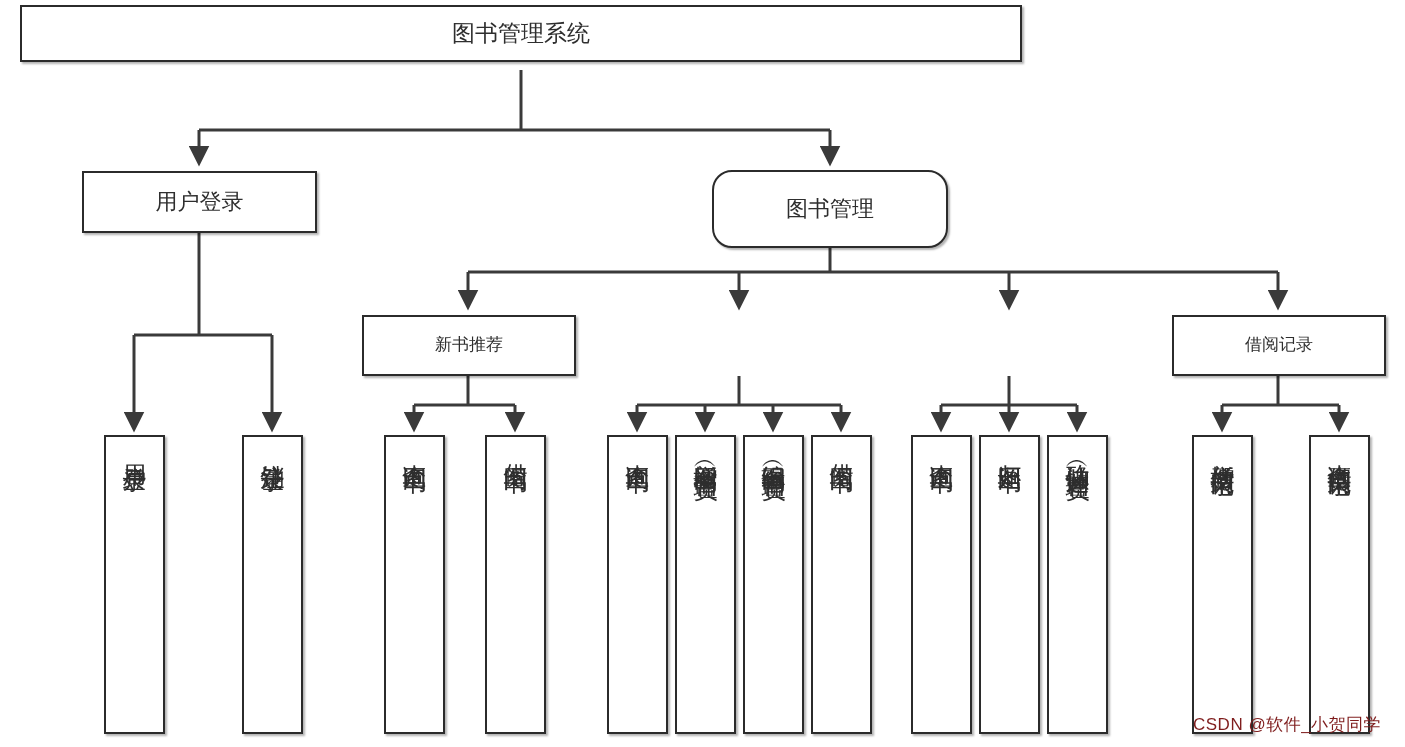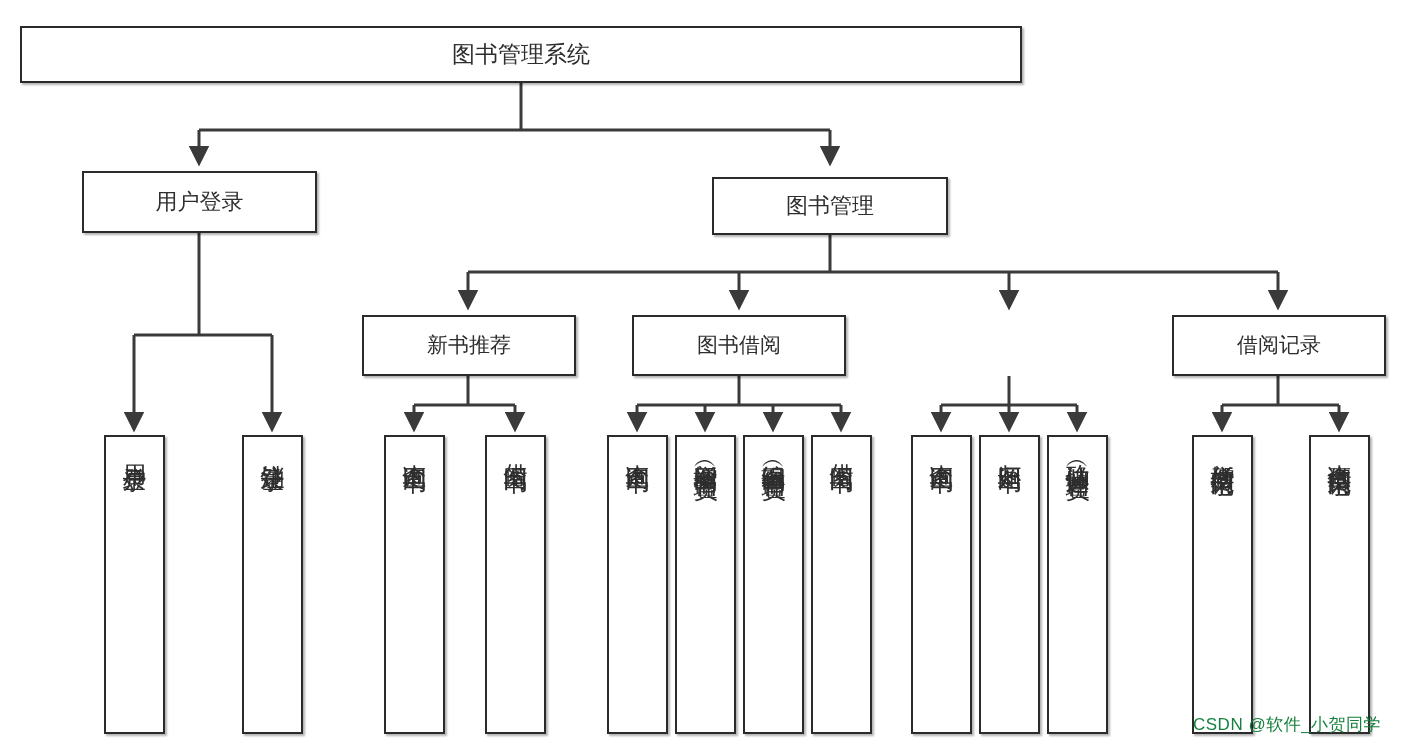--- a/index.html
+++ b/index.html
@@ -38,38 +38,38 @@
     z-index: 2;
   }
   .node-label {
     color: #2e2e2e;
     line-height: 1.18;
     text-align: center;
     white-space: nowrap;
   }
   .node.root .node-label { font-size: 23px; }
   .node.level2 .node-label { font-size: 22px; }
-  .node.level3 .node-label { font-size: 21px; }
+  .node.level3 .node-label { font-size: 17px; }
   .node.leaf {
     align-items: flex-start;
     padding-top: 8px;
   }
   .node.leaf .node-label {
     font-size: 24px;
     writing-mode: vertical-rl;
     text-orientation: upright;
     letter-spacing: 2px;
     line-height: 1.0;
   }
   #watermark {
     position: absolute;
     left: 1193px;
     top: 713px;
     font-size: 17px;
-    color: #15803d;
+    color: #7f1d1d;
     letter-spacing: 0.5px;
     z-index: 3;
     white-space: nowrap;
   }
 </style>
 </head>
 <body>
 
 <div id="canvas">
 
@@ -116,36 +116,33 @@
       <path d="M 1009 405 L 1009 422" marker-end="url(#arrow)"></path>
       <path d="M 1077 405 L 1077 422" marker-end="url(#arrow)"></path>
 
       <path d="M 1278 376 L 1278 405"></path>
       <path d="M 1222 405 L 1339 405"></path>
       <path d="M 1222 405 L 1222 422" marker-end="url(#arrow)"></path>
       <path d="M 1339 405 L 1339 422" marker-end="url(#arrow)"></path>
     </g>
   </svg>
 
-  <div class="node root" style="left:20px; top:26px; width:1002px; height:57px;">
+  <div class="node root" style="left:20px; top:5px; width:1002px; height:57px;">
     <span class="node-label">图书管理系统</span>
   </div>
 
   <div class="node level2" style="left:82px; top:171px; width:235px; height:62px;">
     <span class="node-label">用户登录</span>
   </div>
-  <div class="node level2" style="left:712px; top:177px; width:236px; height:58px;">
+  <div class="node level2" style="left:712px; top:170px; width:236px; height:78px;border-radius:20px;">
     <span class="node-label">图书管理</span>
   </div>
 
   <div class="node level3" style="left:362px; top:315px; width:214px; height:61px;">
     <span class="node-label">新书推荐</span>
-  </div>
-  <div class="node level3" style="left:632px; top:315px; width:214px; height:61px;">
-    <span class="node-label">图书借阅</span>
   </div>
   <div class="node level3" style="left:1172px; top:315px; width:214px; height:61px;align-items:center;">
     <span class="node-label">借阅记录</span>
   </div>
 
   <div class="node leaf" style="left:104px; top:435px; width:61px; height:299px;">
     <span class="node-label">用户登录</span>
   </div>
   <div class="node leaf" style="left:242px; top:435px; width:61px; height:299px;">
     <span class="node-label">注销登录</span>

